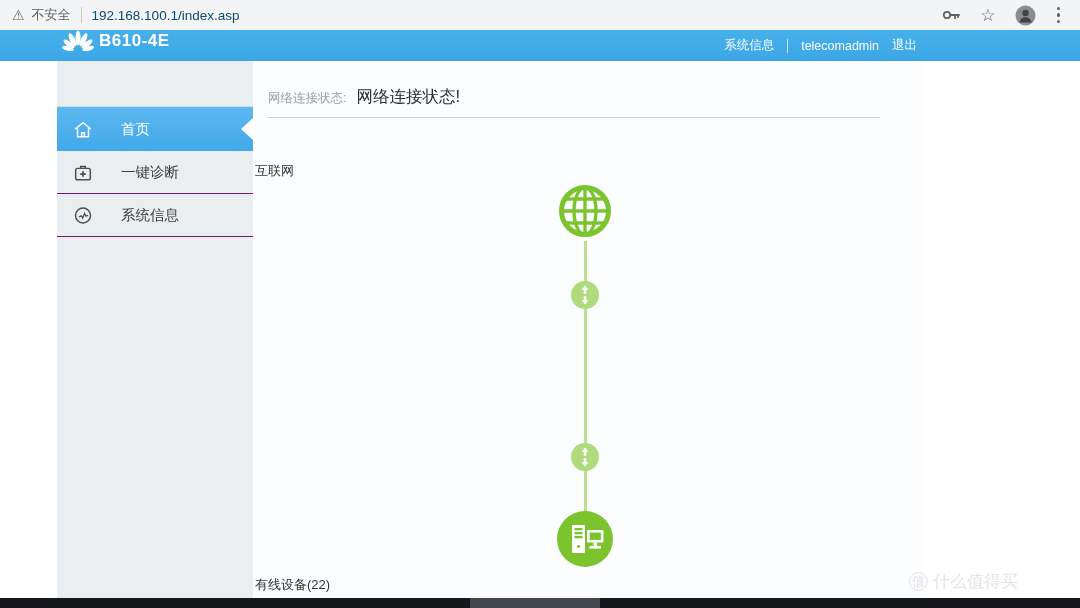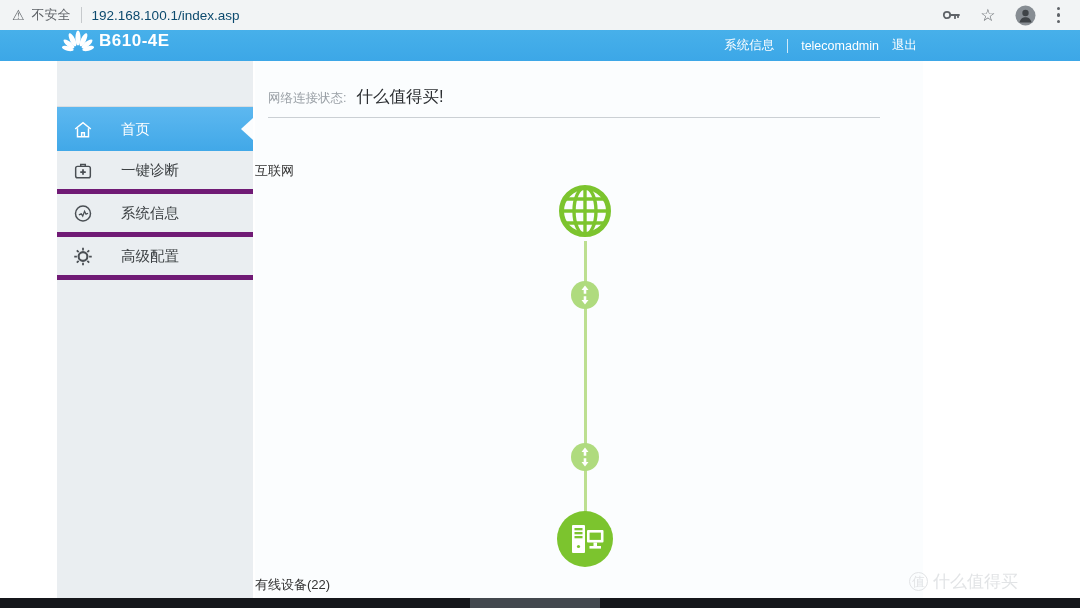--- a/index.html
+++ b/index.html
@@ -26,21 +26,21 @@
   .brand { position:absolute; left:62px; top:0; display:flex; align-items:flex-start; gap:5px; color:#fff; }
   .brand-title { font-size:17px; font-weight:bold; letter-spacing:.5px; line-height:22px; }
   .header-links { position:absolute; right:163px; top:0; height:31px; display:flex; align-items:center;
     gap:13px; color:#fff; font-size:12.5px; }
   .hdr-sep { width:1px; height:14px; background:rgba(255,255,255,.75); }
   .hdr-link { cursor:pointer; }
 
   
   .sidebar { position:absolute; left:57px; top:61px; width:196px; bottom:10px; background:#EAEEF1; }
   .sidebar-spacer { height:46px; border-bottom:1px solid #D9DDE0; }
-  .side-item { height:43px; border-bottom:5px solid #701a75; display:flex; align-items:center;
+  .side-item { height:43px; border-bottom:1px solid #701a75; display:flex; align-items:center;
     color:#3c4043; font-size:14.5px; cursor:pointer; position:relative; }
   .side-icon { width:24px; margin-left:14px; display:flex; justify-content:center; align-items:center; }
   .side-icon svg { stroke:#4a4f54; }
   .side-label { margin-left:26px; }
   .side-item.active { height:44px; border-bottom:none;
     background:linear-gradient(180deg,#5DB8F0,#41A8E8); color:#fff; }
   .side-item.active .side-icon svg { stroke:#fff; }
   .side-item.active::after { content:""; position:absolute; right:0; top:50%;
     transform:translateY(-50%); width:0; height:0;
     border-top:11px solid transparent; border-bottom:11px solid transparent;
@@ -175,35 +175,26 @@
   <div class="side-item">
     <span class="side-icon">
       <svg width="22" height="21" viewBox="0 0 24 22" fill="none" stroke-width="1.6">
         <circle cx="12" cy="11" r="8.2"></circle>
         <path d="M7.5 12.5 l2.6-1.2 1.6 2.6 2-5.2 1.6 3.1 2.2-1.1" stroke-width="1.4"></path>
       </svg>
     </span>
     <span class="side-label">系统信息</span>
   </div>
 
-  <div class="side-item">
-    <span class="side-icon">
-      <svg width="22" height="21" viewBox="0 0 24 24" fill="none" stroke-width="2">
-        <circle cx="12" cy="12" r="5" stroke-width="2.4"></circle>
-        <path d="M19 12 H22 M16.95 16.95 L19.07 19.07 M12 19 V22 M7.05 16.95 L4.93 19.07 M5 12 H2 M7.05 7.05 L4.93 4.93 M12 5 V2 M16.95 7.05 L19.07 4.93"></path>
-      </svg>
-    </span>
-    <span class="side-label">高级配置</span>
-  </div>
 </div>
 
 <div class="content">
   <div class="status-row">
     <span class="status-label">网络连接状态:</span>
-    <span class="status-value">什么值得买!</span>
+    <span class="status-value">网络连接状态!</span>
   </div>
   <div class="content-divider"></div>
 
   <div class="topology">
     <div class="net-label">互联网</div>
 
     <div class="v-line"></div>
 
     <div class="globe-wrap">
       <svg width="56" height="56" viewBox="0 0 56 56" fill="none" stroke="#7CC42E">

